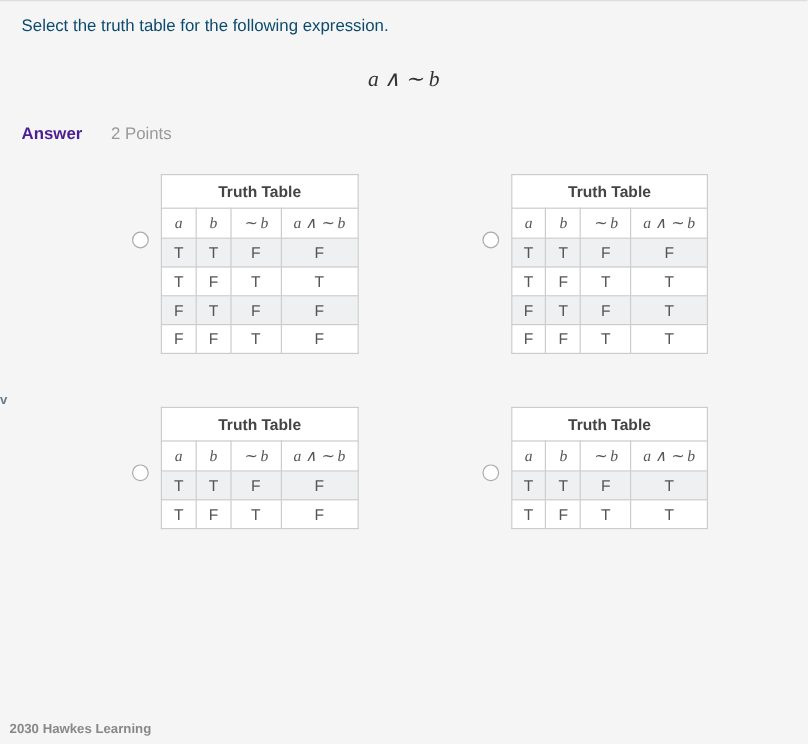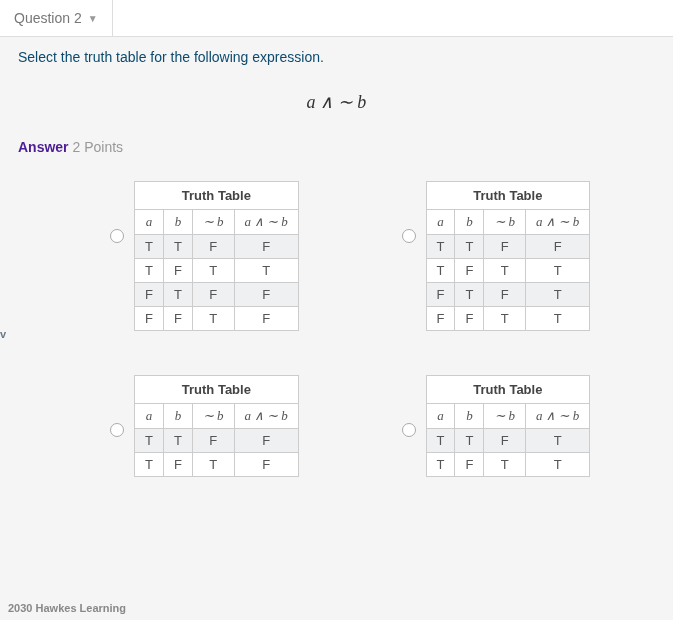--- a/index.html
+++ b/index.html
@@ -49,21 +49,21 @@
       font-style: italic;
       font-size: 18px;
       color: #333;
       margin: 6px 0 18px 0;
     }
     .answer-header {
       padding: 8px 18px 16px 18px;
       font-size: 14px;
       color: #555;
     }
-    .answer-header .pts { color: #999; margin-left: 0; font-weight: normal; }
+    .answer-header .pts { color: #999; margin-left: 20px; font-weight: normal; }
     .answer-header .lbl { font-weight: 600; color: #4c1d95; }
     .options {
       display: grid;
       grid-template-columns: 1fr 1fr;
       gap: 44px 60px;
       padding: 10px 40px 0 110px;
     }
     .option {
       display: flex;
       align-items: flex-start;
@@ -123,24 +123,20 @@
       color: #6a7a8a;
       font-weight: 600;
     }
   </style>
 </head>
 <body>
 
 <span class="left-tag">v</span>
 
 <div class="topbar">
-  <div class="q-dropdown">
-    <span>Question 2</span>
-    <span class="caret">▼</span>
-  </div>
 </div>
 
 <div class="instruction">Select the truth table for the following expression.</div>
 
 <div class="expression">a ∧ ∼ b</div>
 
 <div class="answer-header">
   <span class="lbl">Answer</span>
   <span class="pts">2 Points</span>
 </div>

